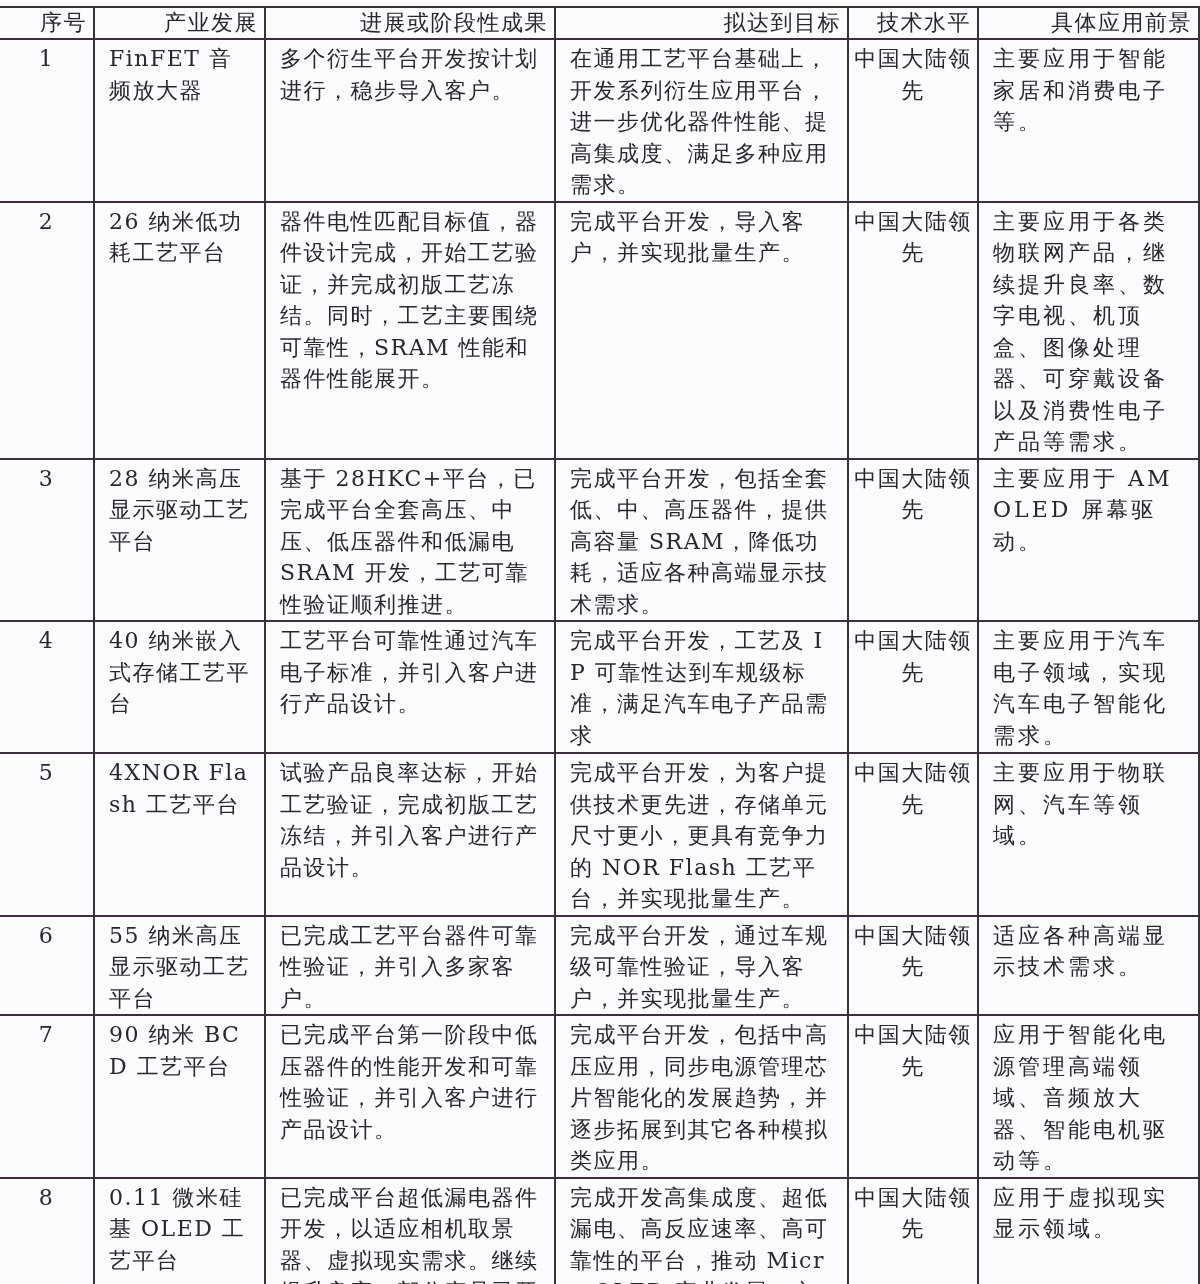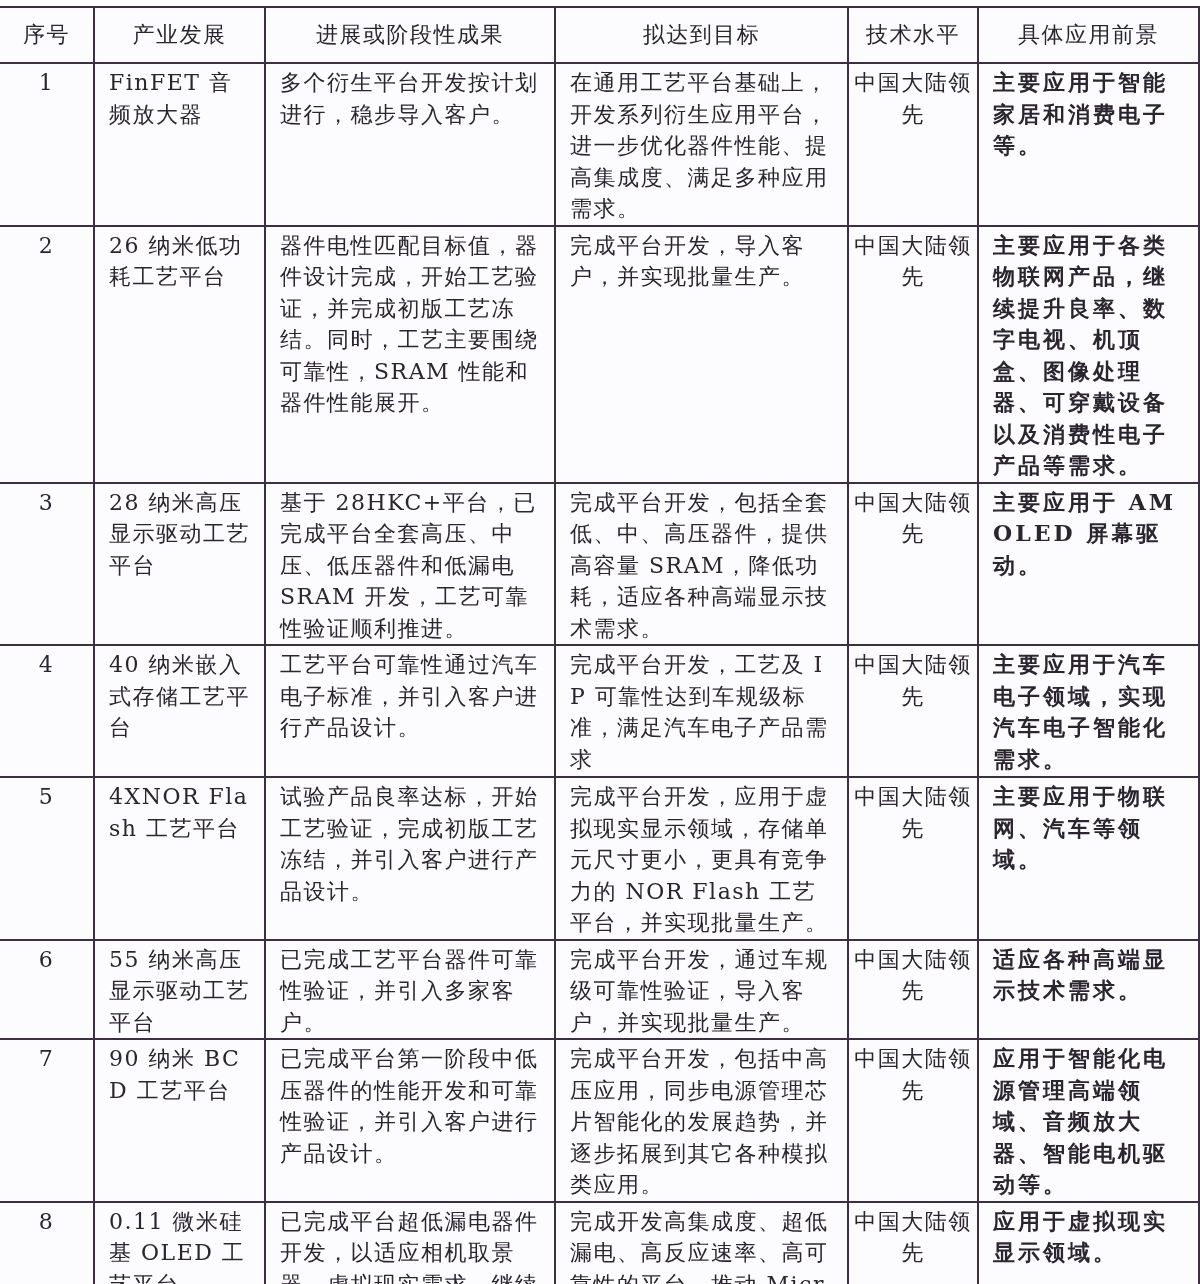--- a/index.html
+++ b/index.html
@@ -3,23 +3,23 @@
 <meta charset="utf-8">
 <style>
   html, body { margin: 0; padding: 0; background: #fdfdfe; }
   body { width: 1200px; height: 1284px; overflow: hidden; position: relative; }
   .wrap { position: absolute; left: 0; top: 6px; width: 1199px; }
   table { border-collapse: collapse; table-layout: fixed; width: 1199px;
           font-family: "DejaVu Serif", "Liberation Serif", serif; color: #2b2530; }
   td, th { border: 2px solid #3a3040; vertical-align: top; padding: 3px 14px 0 14px;
            font-size: 22px; line-height: 31.5px; letter-spacing: 1.5px; font-weight: normal;
            background: #fcfcfe; word-break: break-all; }
-  th { text-align: center; padding: 12px 6px; line-height: 30px; height: 30px; }
+  th { text-align: right; padding: 0 6px; line-height: 30px; height: 30px; }
   td.c-no, td.c-level { text-align: center; padding-left: 4px; padding-right: 4px; }
-  td.c-app { letter-spacing: 3px; font-weight: bold; }
+  td.c-app { letter-spacing: 3px; }
   tr.r1 td { height: 154px; } tr.r2 td { height: 222px; } tr.r3 td { height: 155px; }
   tr.r4 td { height: 127px; } tr.r5 td { height: 156px; } tr.r6 td { height: 93px; }
   tr.r7 td { height: 157px; } tr.r8 td { height: 160px; }
   .l { border-left: none; }
 </style>
 </head>
 <body>
 
 <div class="wrap">
 <table>
@@ -71,21 +71,21 @@
       <td>40 纳米嵌入式存储工艺平台</td>
       <td>工艺平台可靠性通过汽车电子标准，并引入客户进行产品设计。</td>
       <td>完成平台开发，工艺及 IP 可靠性达到车规级标准，满足汽车电子产品需求</td>
       <td class="c-level">中国大陆领先</td>
       <td class="c-app">主要应用于汽车电子领域，实现汽车电子智能化需求。</td>
     </tr>
     <tr class="r5">
       <td class="c-no l">5</td>
       <td>4XNOR Flash 工艺平台</td>
       <td>试验产品良率达标，开始工艺验证，完成初版工艺冻结，并引入客户进行产品设计。</td>
-      <td>完成平台开发，应用于虚拟现实显示领域，存储单元尺寸更小，更具有竞争力的 NOR Flash 工艺平台，并实现批量生产。</td>
+      <td>完成平台开发，为客户提供技术更先进，存储单元尺寸更小，更具有竞争力的 NOR Flash 工艺平台，并实现批量生产。</td>
       <td class="c-level">中国大陆领先</td>
       <td class="c-app">主要应用于物联网、汽车等领域。</td>
     </tr>
     <tr class="r6">
       <td class="c-no l">6</td>
       <td>55 纳米高压显示驱动工艺平台</td>
       <td>已完成工艺平台器件可靠性验证，并引入多家客户。</td>
       <td>完成平台开发，通过车规级可靠性验证，导入客户，并实现批量生产。</td>
       <td class="c-level">中国大陆领先</td>
       <td class="c-app">适应各种高端显示技术需求。</td>

